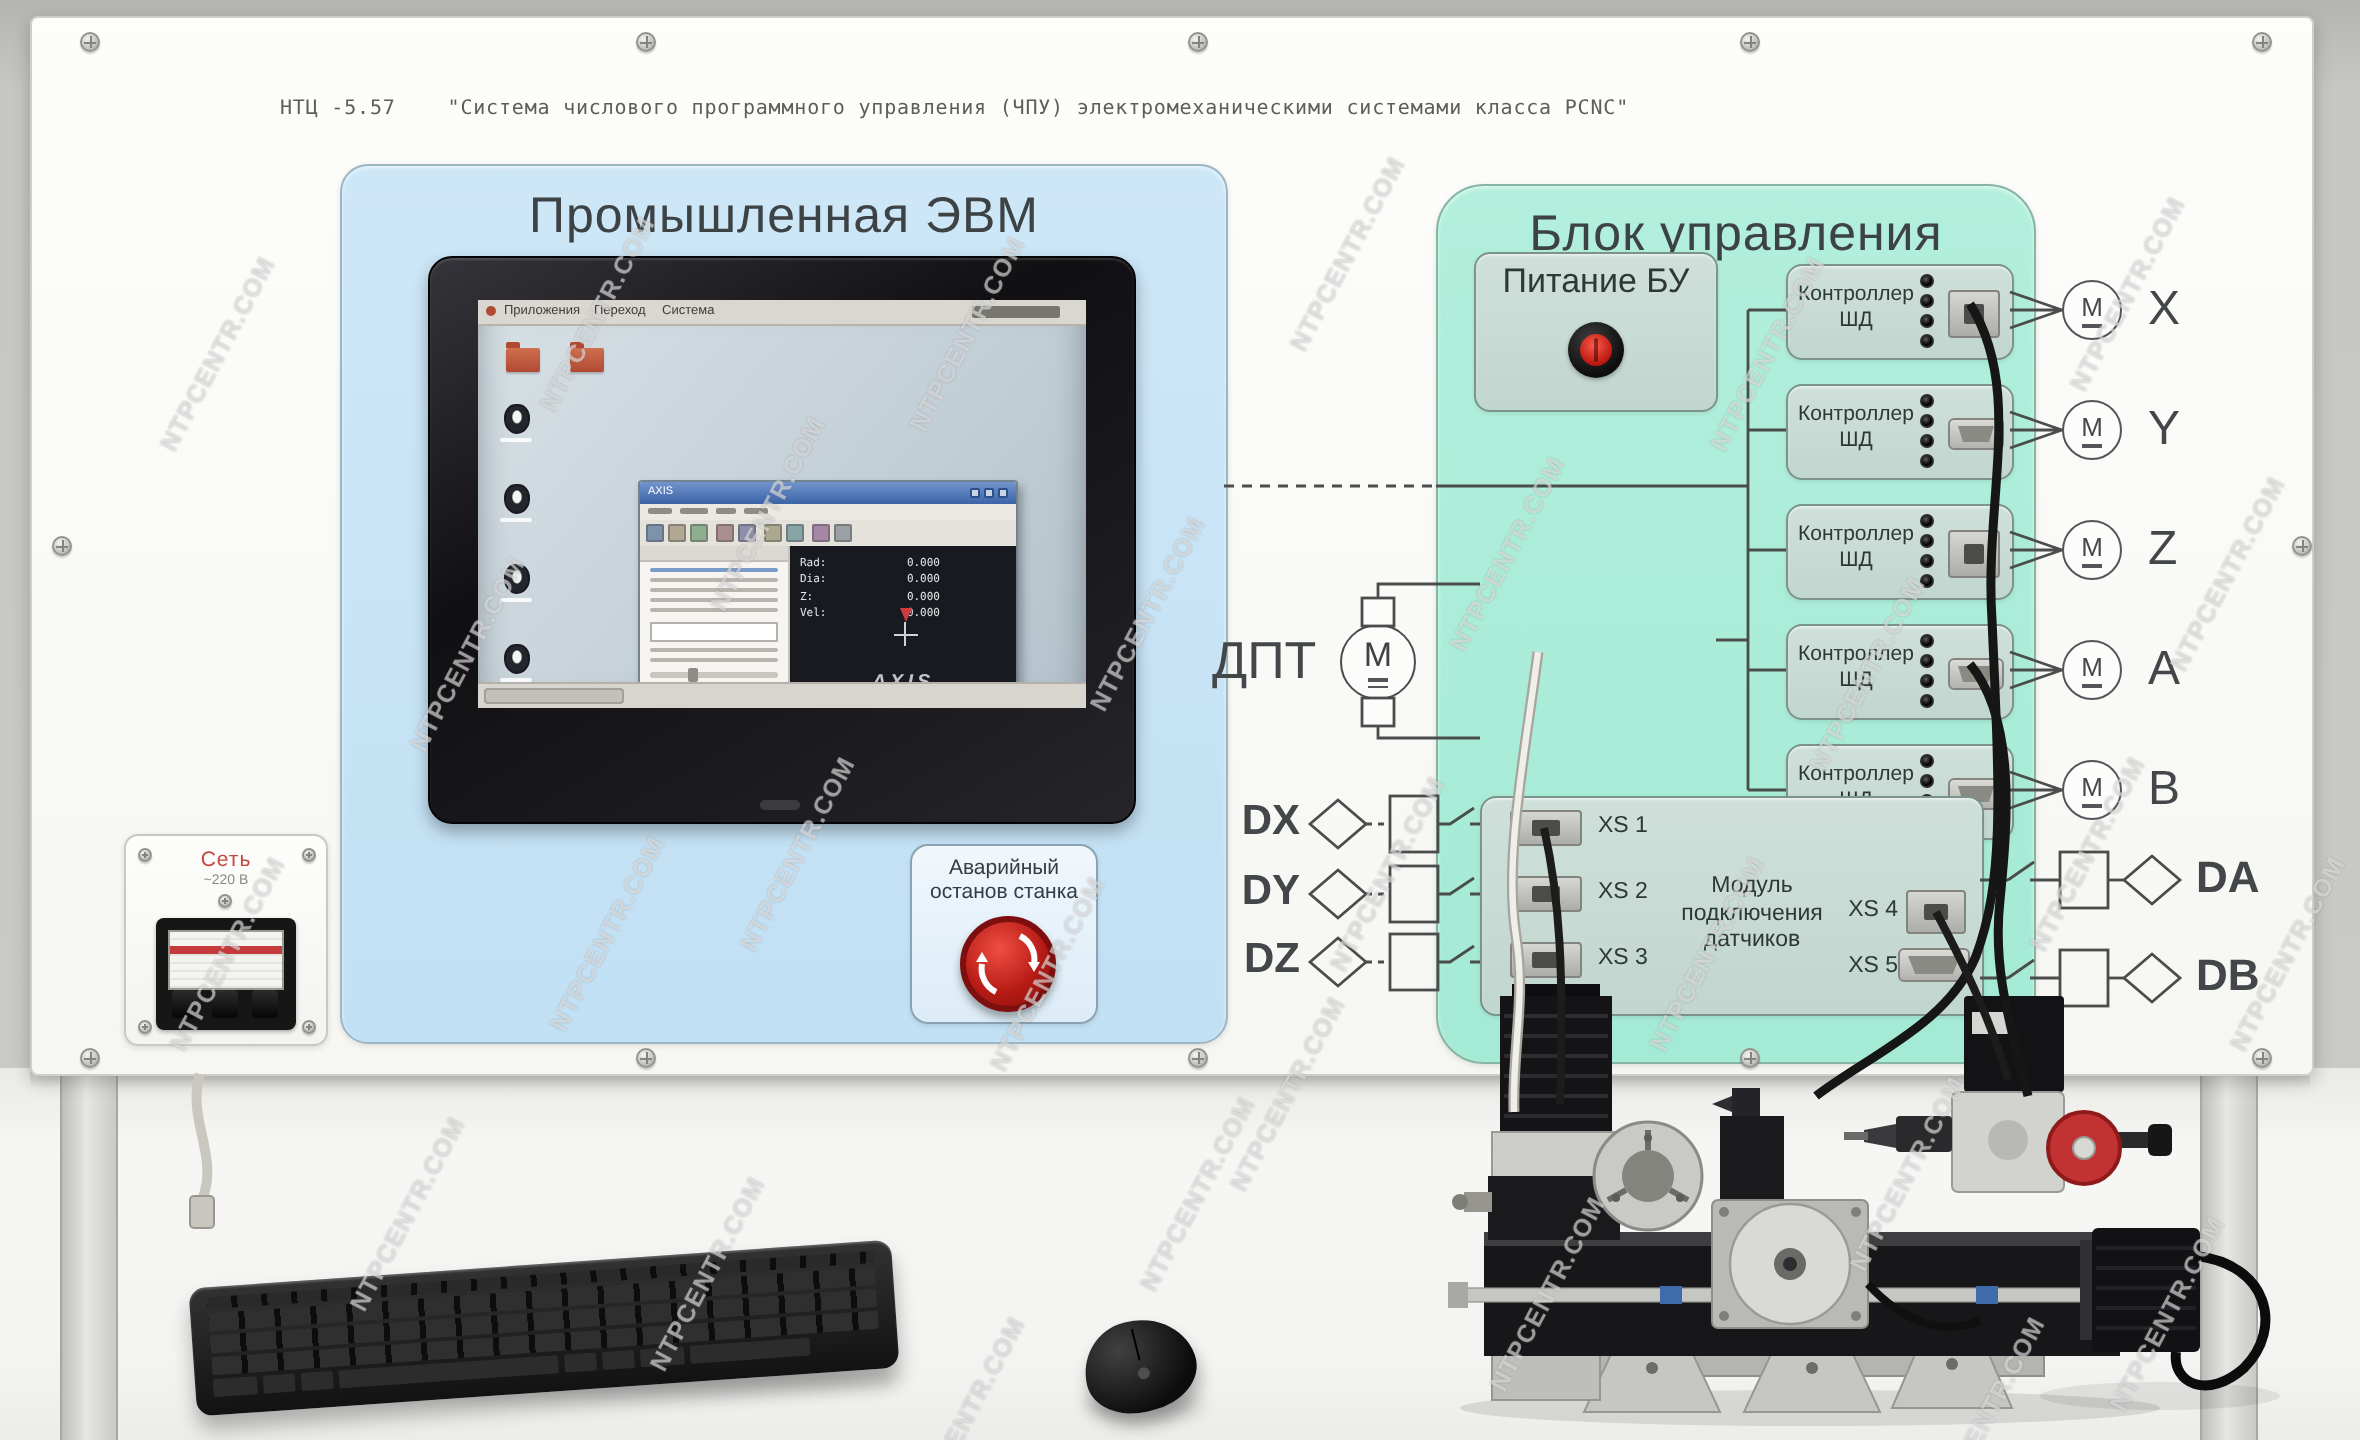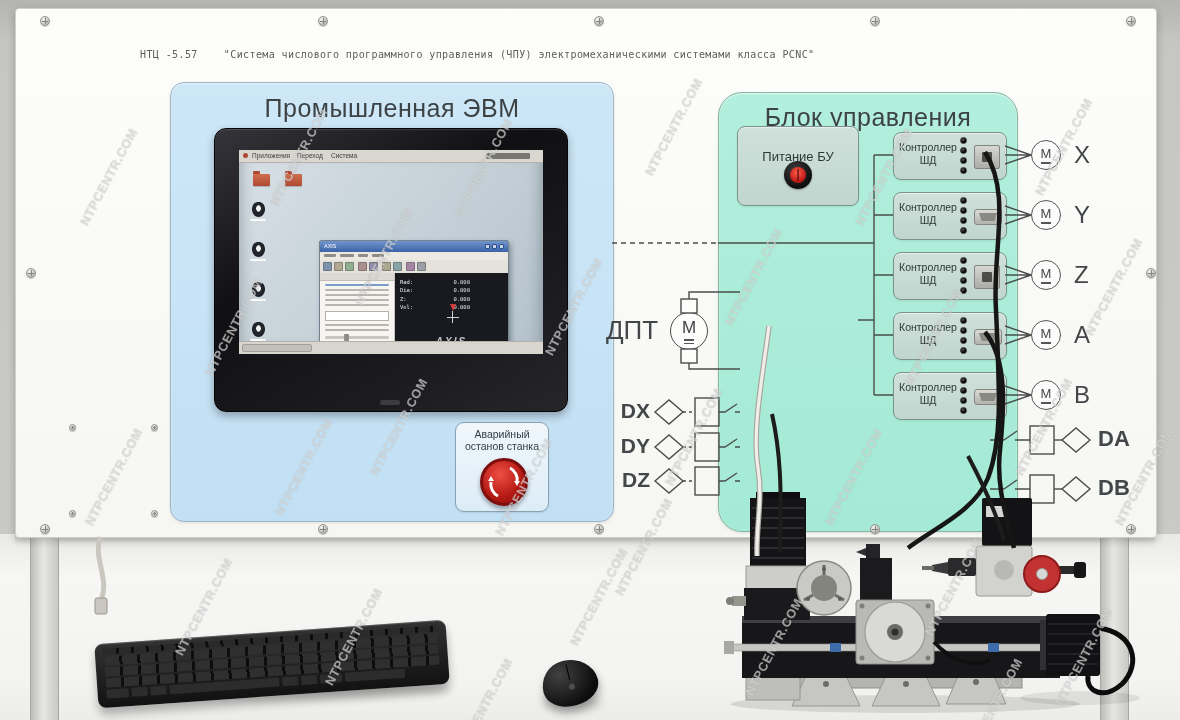--- a/index.html
+++ b/index.html
@@ -244,20 +244,33 @@
     <div class="a estop" style="left:24px;top:35px;">
       <svg width="42" height="42" viewBox="0 0 42 42" style="left:0;top:0;">
         <path d="M27,7 A13,13 0 0 1 34,21" stroke="#fff" stroke-width="3" fill="none"></path>
         <polygon points="33,24 38,21 33,18" fill="#fff" transform="rotate(90 34 21)"></polygon>
         <path d="M15,35 A13,13 0 0 1 8,21" stroke="#fff" stroke-width="3" fill="none"></path>
         <polygon points="7,18 2,21 7,24" fill="#fff" transform="rotate(90 8 21)"></polygon>
       </svg>
     </div>
   </div>
 
+  <div class="a mains">
+    <div class="a" style="top:6px;width:100%;text-align:center;font-size:10.5px;color:#c24a42;letter-spacing:.5px;">Сеть</div>
+    <div class="a" style="top:19px;width:100%;text-align:center;font-size:7px;color:#8a8a86;">~220 В</div>
+    <div class="a screw s" style="left:46px;top:29px;"></div>
+    <div class="a breakerframe">
+      <div class="a breakerface">
+        <div class="a redstripe"></div>
+      </div>
+      <div class="a btoggle" style="left:8px;"></div>
+      <div class="a btoggle" style="left:28px;"></div>
+      <div class="a btoggle" style="left:48px;"></div>
+    </div>
+  </div>
 
   <div class="a greenpanel">
     <div class="a paneltitle" style="top:10px;">Блок управления</div>
   </div>
 
   <svg class="a" style="left:0;top:0;z-index:5;" width="1180" height="720" viewBox="0 0 1180 720">
     <g stroke="#4a4d4c" stroke-width="1.4" fill="none">
       <path d="M612,243 H718" stroke-dasharray="5,4"></path>
       <path d="M718,243 H874 M874,155 V395 M858,320 H874"></path>
       <path d="M874,155 H893 M874,215 H893 M874,275 H893 M874,335 H893 M874,395 H893"></path>
@@ -298,21 +311,21 @@
       <g>
         <path d="M990,489 h14 M1004,489 l13,-9 M1015,489 h15"></path>
         <rect x="1030" y="475" width="24" height="28"></rect>
         <path d="M1054,489 h8"></path>
         <path d="M1062,489 l14,-12 l14,12 l-14,12 z"></path>
       </g>
     </g>
   </svg>
 
   <div class="a gbox" style="left:737px;top:126px;width:120px;height:78px;">
-    <div class="a glabel" style="top:22px;width:100%;font-size:13px;">Питание  БУ</div>
+    <div class="a glabel" style="top:4px;width:100%;font-size:17px;">Питание  БУ</div>
     <div class="a rocker" style="left:46px;top:34px;"></div>
   </div>
 
 
   <div class="a fieldlabel" style="left:606px;top:315px;width:56px;font-size:26px;">ДПТ</div>
   <div class="a motorbig" style="left:670px;top:312px;font-size:17px;">
     <span>M</span>
     <i class="mline"></i>
       <i class="mline" style="margin-top:2px;"></i>
   </div>
@@ -377,20 +390,37 @@
       <span>M</span>
       <i class="mline"></i>
     </div>
   <div class="a fieldlabel" style="left:1074px;top:321px;font-size:24px;">A</div>
   <div class="a mcirc" style="left:1031px;top:380px;font-size:13px;">
       <span>M</span>
       <i class="mline"></i>
     </div>
   <div class="a fieldlabel" style="left:1074px;top:381px;font-size:24px;">B</div>
 
+  <div class="a gbox" style="left:740px;top:398px;width:250px;height:108px;">
+    <div class="a sock" style="left:14px;top:6px;width:34px;height:16px;"></div>
+    <div class="a glabel" style="left:58px;top:8px;width:34px;font-size:11.5px;text-align:left;">XS 1</div>
+    <div class="a sock" style="left:14px;top:39px;width:34px;height:16px;"></div>
+    <div class="a glabel" style="left:58px;top:41px;width:34px;font-size:11.5px;text-align:left;">XS 2</div>
+    <div class="a sock" style="left:14px;top:72px;width:34px;height:16px;"></div>
+    <div class="a glabel" style="left:58px;top:74px;width:34px;font-size:11.5px;text-align:left;">XS 3</div>
+    <div class="a glabel" style="left:90px;top:38px;width:90px;font-size:11.5px;line-height:1.18;">
+      <span>Модуль</span><br>
+      <span>подключения</span><br>
+      <span>датчиков</span>
+    </div>
+    <div class="a glabel" style="left:172px;top:50px;width:36px;font-size:11.5px;text-align:right;">XS 4</div>
+    <div class="a sock" style="left:212px;top:46px;width:28px;height:20px;"></div>
+    <div class="a glabel" style="left:172px;top:78px;width:36px;font-size:11.5px;text-align:right;">XS 5</div>
+    <div class="a db9" style="left:208px;top:75px;width:34px;height:15px;"></div>
+  </div>
 
   <div class="a fieldlabel" style="left:606px;top:399px;width:44px;font-size:21px;font-weight:bold;text-align:right;">DX</div>
   <div class="a fieldlabel" style="left:606px;top:434px;width:44px;font-size:21px;font-weight:bold;text-align:right;">DY</div>
   <div class="a fieldlabel" style="left:606px;top:468px;width:44px;font-size:21px;font-weight:bold;text-align:right;">DZ</div>
   <div class="a fieldlabel" style="left:1098px;top:426px;font-size:22px;font-weight:bold;">DA</div>
   <div class="a fieldlabel" style="left:1098px;top:475px;font-size:22px;font-weight:bold;">DB</div>
 
   <svg class="a" style="left:690px;top:492px;z-index:12;" width="480" height="226" viewBox="0 0 480 226">
     <ellipse cx="215" cy="212" rx="175" ry="9" fill="rgba(0,0,0,0.10)"></ellipse>
     <ellipse cx="390" cy="206" rx="60" ry="7" fill="rgba(0,0,0,0.08)"></ellipse>

